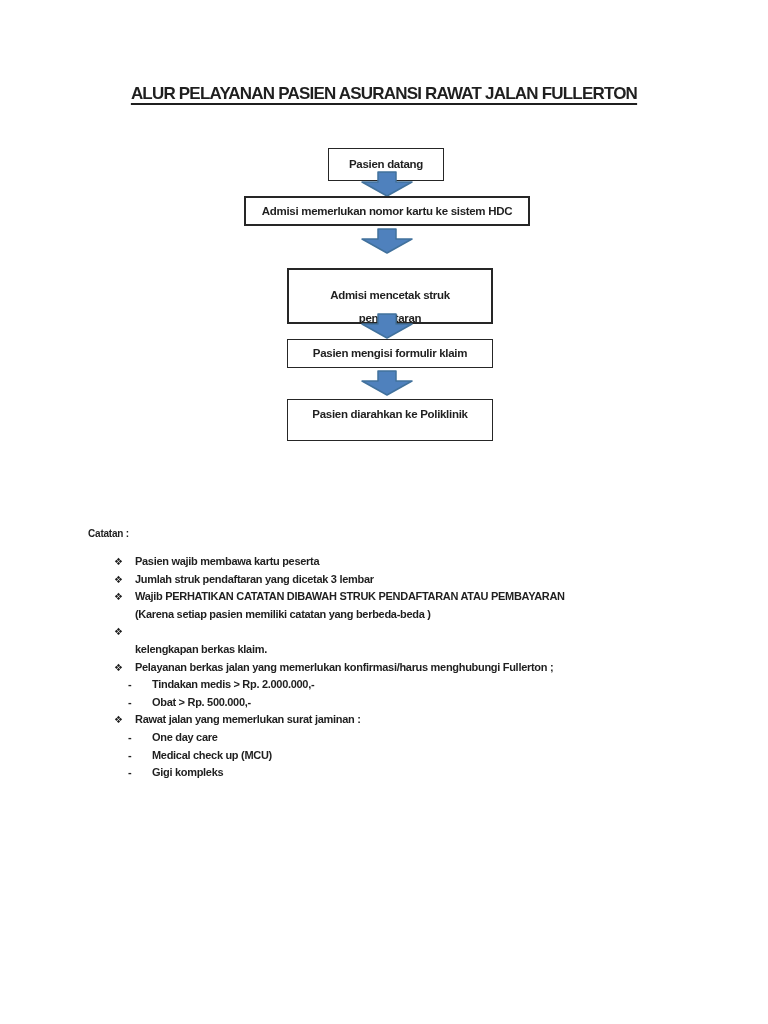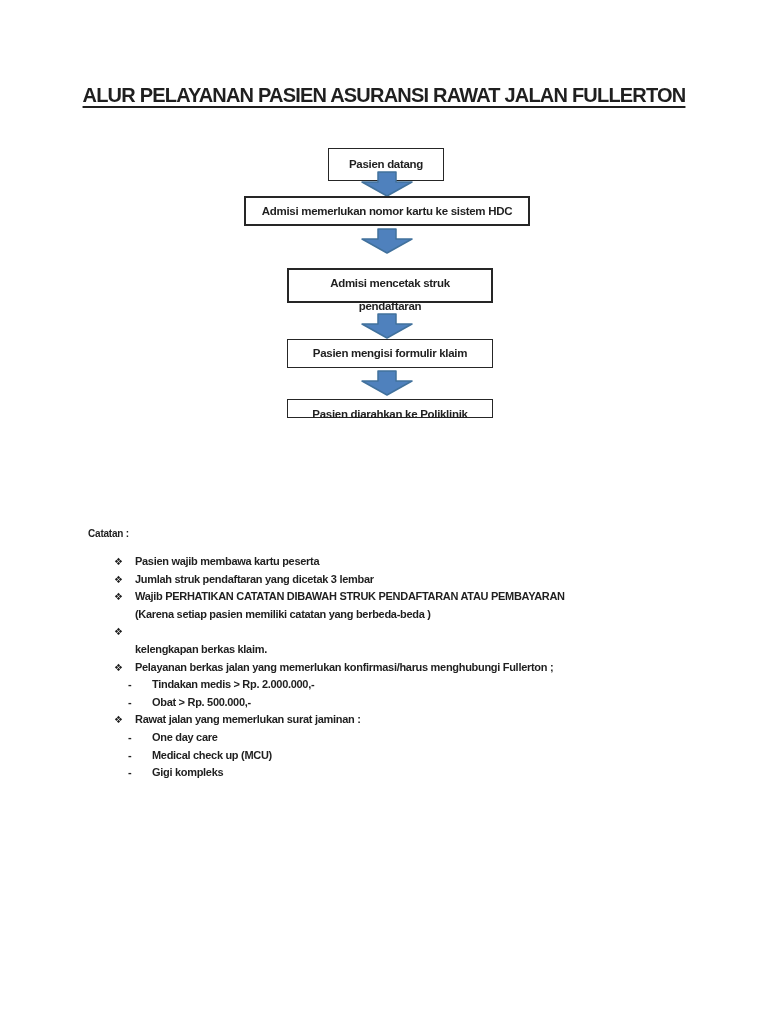--- a/index.html
+++ b/index.html
@@ -18,21 +18,21 @@
   }
 
   
   .doc-title {
     position: absolute;
     left: 0;
     right: 0;
     top: 84px;
     margin: 0;
     text-align: center;
-    font-size: 20px;
+    font-size: 17px;
     font-weight: bold;
     letter-spacing: -0.8px;
     color: var(--text_color, #1f1f1f);
     text-decoration: underline;
     text-decoration-thickness: 2px;
     text-underline-offset: 4px;
   }
 
   
   .fc-box {
@@ -41,24 +41,24 @@
     background: #ffffff;
     border: 1.6px solid var(--box_border, #262626);
     text-align: center;
     font-weight: bold;
     font-size: 11.5px;
     letter-spacing: -0.3px;
     white-space: nowrap;
   }
   .box1 { left: 328px; top: 148px; width: 116px; height: 33px; line-height: 30px; }
   .box2 { left: 244px; top: 196px; width: 286px; height: 30px; line-height: 26px; border-width: 2px; }
-  .box3 { left: 287px; top: 268px; width: 206px; height: 35px; border-width: 2px; padding-top: 2px; }
+  .box3 { left: 287px; top: 268px; width: 206px; height: 56px; border-width: 2px; padding-top: 14px; }
   .box3 div { line-height: 23px; }
   .box4 { left: 287px; top: 339px; width: 206px; height: 29px; line-height: 26px; }
-  .box5 { left: 287px; top: 399px; width: 206px; height: 19px; line-height: 28px; }
+  .box5 { left: 287px; top: 399px; width: 206px; height: 42px; line-height: 28px; }
 
   .flow-arrow { position: absolute; }
   .flow-arrow polygon {
     fill: var(--arrow_fill, #4F81BD);
     stroke: var(--arrow_stroke, #41719C);
     stroke-width: 1.5;
     stroke-linejoin: round;
   }
   .a1 { left: 360px; top: 171px; }
   .a2 { left: 360px; top: 228px; }

